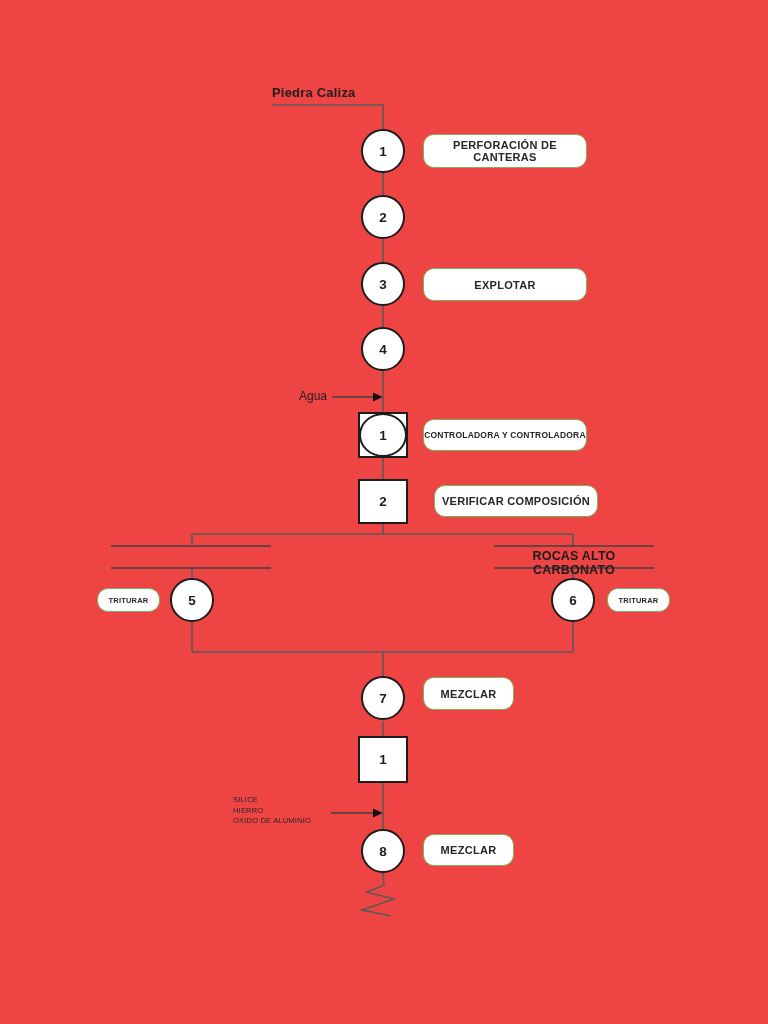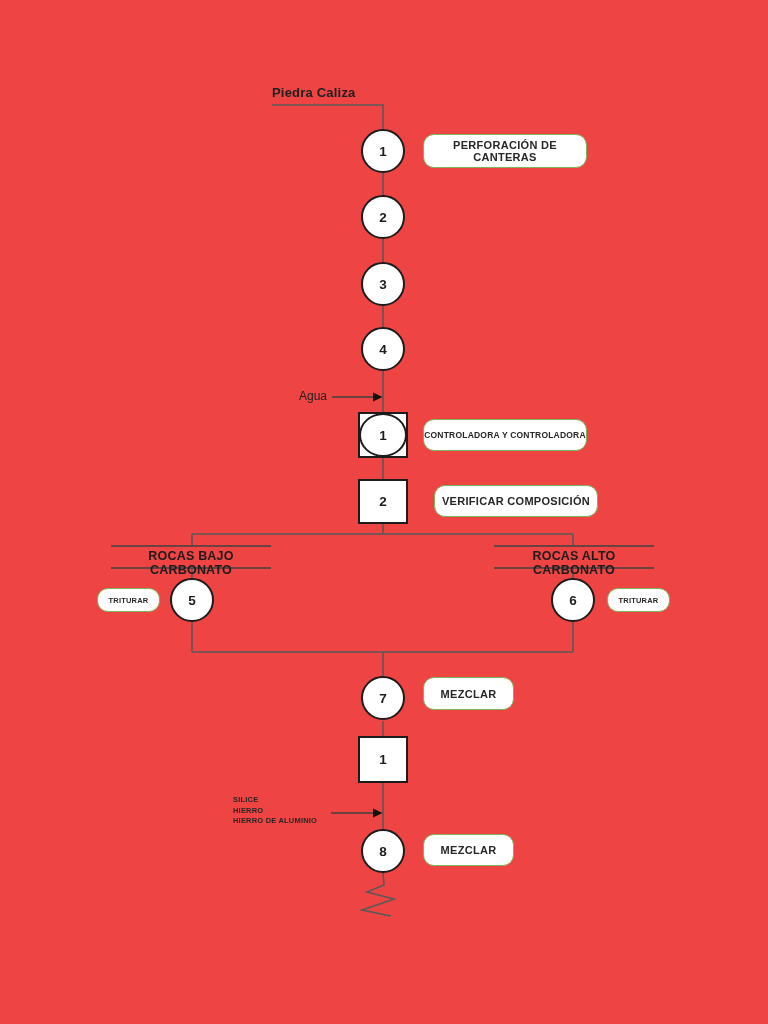--- a/index.html
+++ b/index.html
@@ -16,21 +16,21 @@
           border:2px solid #1c1c1c;border-radius:50%;box-sizing:border-box;}
   .num{font-size:13.5px;font-weight:700;color:#1c1c1c;position:relative;}
   .gbox{border:1.6px solid #7cb45b;border-radius:11px;background:#fff;display:flex;align-items:center;
         justify-content:center;font-weight:700;color:#262626;text-align:center;}
   .fs11{font-size:11px;letter-spacing:.3px;}
   .fs85{font-size:8.5px;letter-spacing:.2px;}
   .fs9{font-size:9px;letter-spacing:.2px;}
   .fs75{font-size:7.5px;letter-spacing:.2px;}
   .btitle{font-size:12.5px;font-weight:700;text-align:center;letter-spacing:.2px;color:#1c1c1c;}
   .agua{font-size:12px;font-weight:400;text-align:right;}
-  .minerals{font-size:7.5px;font-weight:700;line-height:10.5px;letter-spacing:.2px;color:#262626;}
+  .minerals{font-size:7.5px;font-weight:400;line-height:10.5px;letter-spacing:.2px;color:#262626;}
   .minerals span{display:block;}
 </style>
 </head>
 <body>
 
 <div class="canvas">
 
   <svg class="wires" viewBox="0 0 768 1024" fill="none">
     <g stroke="#595959" stroke-width="1.6">
       <path d="M272,105 L383,105 L383,129"></path>
@@ -78,20 +78,23 @@
     <span>PERFORACIÓN DE CANTERAS</span>
   </div>
 
   <div class="abs circle" style="left:361px;top:195px;">
     <span class="num">2</span>
   </div>
 
   <div class="abs circle" style="left:361px;top:262px;">
     <span class="num">3</span>
   </div>
+  <div class="abs gbox fs11" style="left:423px;top:268px;width:164px;height:33px;">
+    <span>EXPLOTAR</span>
+  </div>
 
   <div class="abs circle" style="left:361px;top:327px;">
     <span class="num">4</span>
   </div>
 
   <div class="abs agua" style="left:270px;top:389px;width:57px;">Agua</div>
 
   <div class="abs combined" style="left:358px;top:412px;width:50px;height:46px;">
     <span class="circ"></span>
     <span class="num">1</span>
@@ -100,21 +103,20 @@
     <span>CONTROLADORA Y CONTROLADORA</span>
   </div>
 
   <div class="abs sq" style="left:358px;top:479px;width:50px;height:45px;">
     <span class="num">2</span>
   </div>
   <div class="abs gbox fs11" style="left:434px;top:485px;width:164px;height:32px;">
     <span>VERIFICAR COMPOSICIÓN</span>
   </div>
 
-  <div class="abs btitle" style="left:111px;top:549px;width:160px;">ROCAS BAJO CARBONATO</div>
   <div class="abs btitle" style="left:494px;top:549px;width:160px;">ROCAS ALTO CARBONATO</div>
 
   <div class="abs gbox fs75" style="left:97px;top:588px;width:63px;height:24px;">
     <span>TRITURAR</span>
   </div>
   <div class="abs circle" style="left:170px;top:578px;">
     <span class="num">5</span>
   </div>
 
   <div class="abs circle" style="left:551px;top:578px;">
@@ -131,21 +133,21 @@
     <span>MEZCLAR</span>
   </div>
 
   <div class="abs sq" style="left:358px;top:736px;width:50px;height:47px;">
     <span class="num">1</span>
   </div>
 
   <div class="abs minerals" style="left:233px;top:795px;">
     <span>SILICE</span>
     <span>HIERRO</span>
-    <span>HIERRO DE ALUMINIO</span>
+    <span>OXIDO DE ALUMINIO</span>
   </div>
 
   <div class="abs circle" style="left:361px;top:829px;">
     <span class="num">8</span>
   </div>
   <div class="abs gbox fs11" style="left:423px;top:834px;width:91px;height:32px;">
     <span>MEZCLAR</span>
   </div>
 
 </div>

